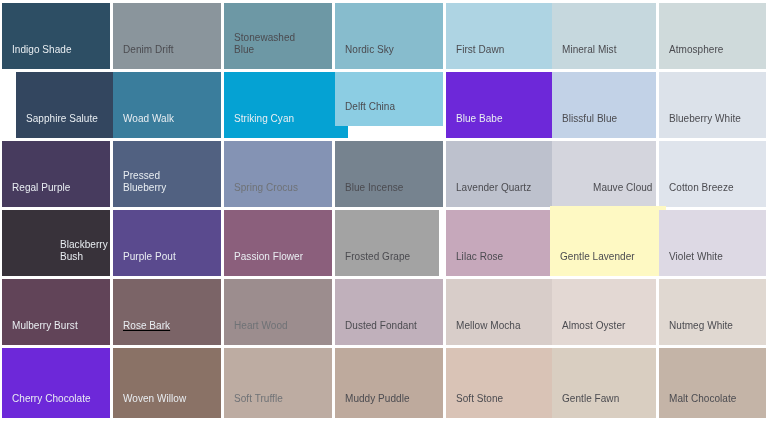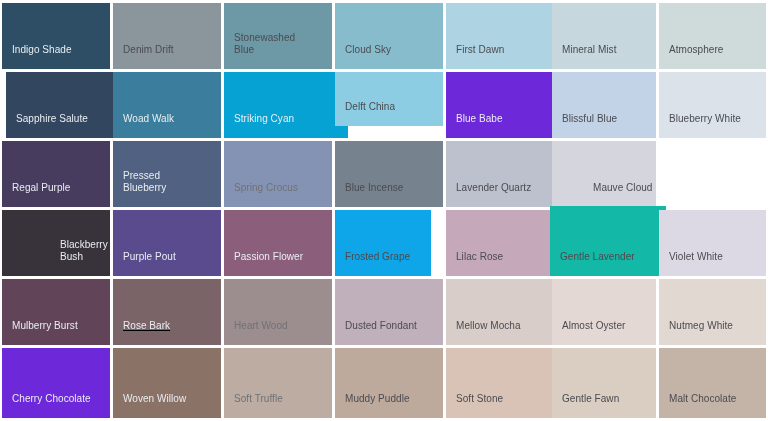--- a/index.html
+++ b/index.html
@@ -42,32 +42,32 @@
       <span class="swatch-label">Indigo Shade</span>
     </div>
     <div class="swatch tone-dark" style="left: 113px; top: 3px; width: 108px; height: 66px; background: rgb(138, 149, 156);">
       <span class="swatch-label">Denim Drift</span>
     </div>
     <div class="swatch tone-dark" style="left: 224px; top: 3px; width: 108px; height: 66px; background: rgb(109, 152, 165);">
       <span class="swatch-label">Stonewashed
 Blue</span>
     </div>
     <div class="swatch tone-dark" style="left: 335px; top: 3px; width: 108px; height: 66px; background: rgb(135, 188, 205);">
-      <span class="swatch-label">Cloud Sky</span>
+      <span class="swatch-label">Nordic Sky</span>
     </div>
     <div class="swatch tone-dark" style="left: 446px; top: 3px; width: 108px; height: 66px; background: rgb(174, 212, 227);">
       <span class="swatch-label">First Dawn</span>
     </div>
     <div class="swatch tone-dark" style="left: 552px; top: 3px; width: 104px; height: 66px; background: rgb(198, 216, 222);">
       <span class="swatch-label">Mineral Mist</span>
     </div>
     <div class="swatch tone-dark" style="left: 659px; top: 3px; width: 107px; height: 66px; background: rgb(207, 218, 219);">
       <span class="swatch-label">Atmosphere</span>
     </div>
-    <div class="swatch tone-light" style="left: 6px; top: 72px; width: 108px; height: 66px; background: rgb(51, 70, 95);">
+    <div class="swatch tone-light" style="left: 16px; top: 72px; width: 108px; height: 66px; background: rgb(51, 70, 95);">
       <span class="swatch-label">Sapphire Salute</span>
     </div>
     <div class="swatch tone-light" style="left: 113px; top: 72px; width: 108px; height: 66px; background: rgb(58, 125, 156);">
       <span class="swatch-label">Woad Walk</span>
     </div>
     <div class="swatch tone-light" style="left: 224px; top: 72px; width: 124px; height: 66px; background: rgb(5, 162, 211);">
       <span class="swatch-label">Striking Cyan</span>
     </div>
     <div class="swatch tone-dark" style="left: 335px; top: 72px; width: 108px; height: 54px; background: rgb(140, 205, 227);">
       <span class="swatch-label">Delft China</span>
@@ -93,36 +93,39 @@
     </div>
     <div class="swatch tone-dark" style="left: 335px; top: 141px; width: 108px; height: 66px; background: rgb(118, 131, 143);">
       <span class="swatch-label">Blue Incense</span>
     </div>
     <div class="swatch tone-dark" style="left: 446px; top: 141px; width: 108px; height: 66px; background: rgb(189, 193, 205);">
       <span class="swatch-label">Lavender Quartz</span>
     </div>
     <div class="swatch tone-dark" style="left: 552px; top: 141px; width: 104px; height: 66px; background: rgb(212, 213, 221); padding-left: 31px;">
       <span class="swatch-label">Mauve Cloud</span>
     </div>
+    <div class="swatch tone-dark" style="left: 659px; top: 141px; width: 107px; height: 66px; background: rgb(223, 228, 236);">
+      <span class="swatch-label">Cotton Breeze</span>
+    </div>
     <div class="swatch tone-light" style="left: 2px; top: 210px; width: 108px; height: 66px; background: rgb(56, 50, 58); padding-left: 48px;">
       <span class="swatch-label">Blackberry Bush</span>
     </div>
     <div class="swatch tone-light" style="left: 113px; top: 210px; width: 108px; height: 66px; background: rgb(90, 74, 142);">
       <span class="swatch-label">Purple Pout</span>
     </div>
     <div class="swatch tone-light" style="left: 224px; top: 210px; width: 108px; height: 66px; background: rgb(139, 95, 124);">
       <span class="swatch-label">Passion Flower</span>
     </div>
-    <div class="swatch tone-dark" style="left: 335px; top: 210px; width: 96px; height: 66px; background: #0ea5e9;">
+    <div class="swatch tone-dark" style="left: 335px; top: 210px; width: 104px; height: 66px; background: #a3a3a3;">
       <span class="swatch-label">Frosted Grape</span>
     </div>
     <div class="swatch tone-dark" style="left: 446px; top: 210px; width: 108px; height: 66px; background: rgb(198, 168, 187);">
       <span class="swatch-label">Lilac Rose</span>
     </div>
-    <div class="swatch tone-dark" style="left: 550px; top: 206px; width: 116px; height: 70px; background: #14b8a6;">
+    <div class="swatch tone-dark" style="left: 550px; top: 206px; width: 116px; height: 70px; background: #fef9c3;">
       <span class="swatch-label">Gentle Lavender</span>
     </div>
     <div class="swatch tone-dark" style="left: 659px; top: 210px; width: 107px; height: 66px; background: rgb(221, 217, 228);">
       <span class="swatch-label">Violet White</span>
     </div>
     <div class="swatch tone-light" style="left: 2px; top: 279px; width: 108px; height: 66px; background: rgb(97, 68, 88);">
       <span class="swatch-label">Mulberry Burst</span>
     </div>
     <div class="swatch tone-light" style="left: 113px; top: 279px; width: 108px; height: 66px; background: rgb(123, 100, 103); text-decoration: underline;">
       <span class="swatch-label">Rose Bark</span>

